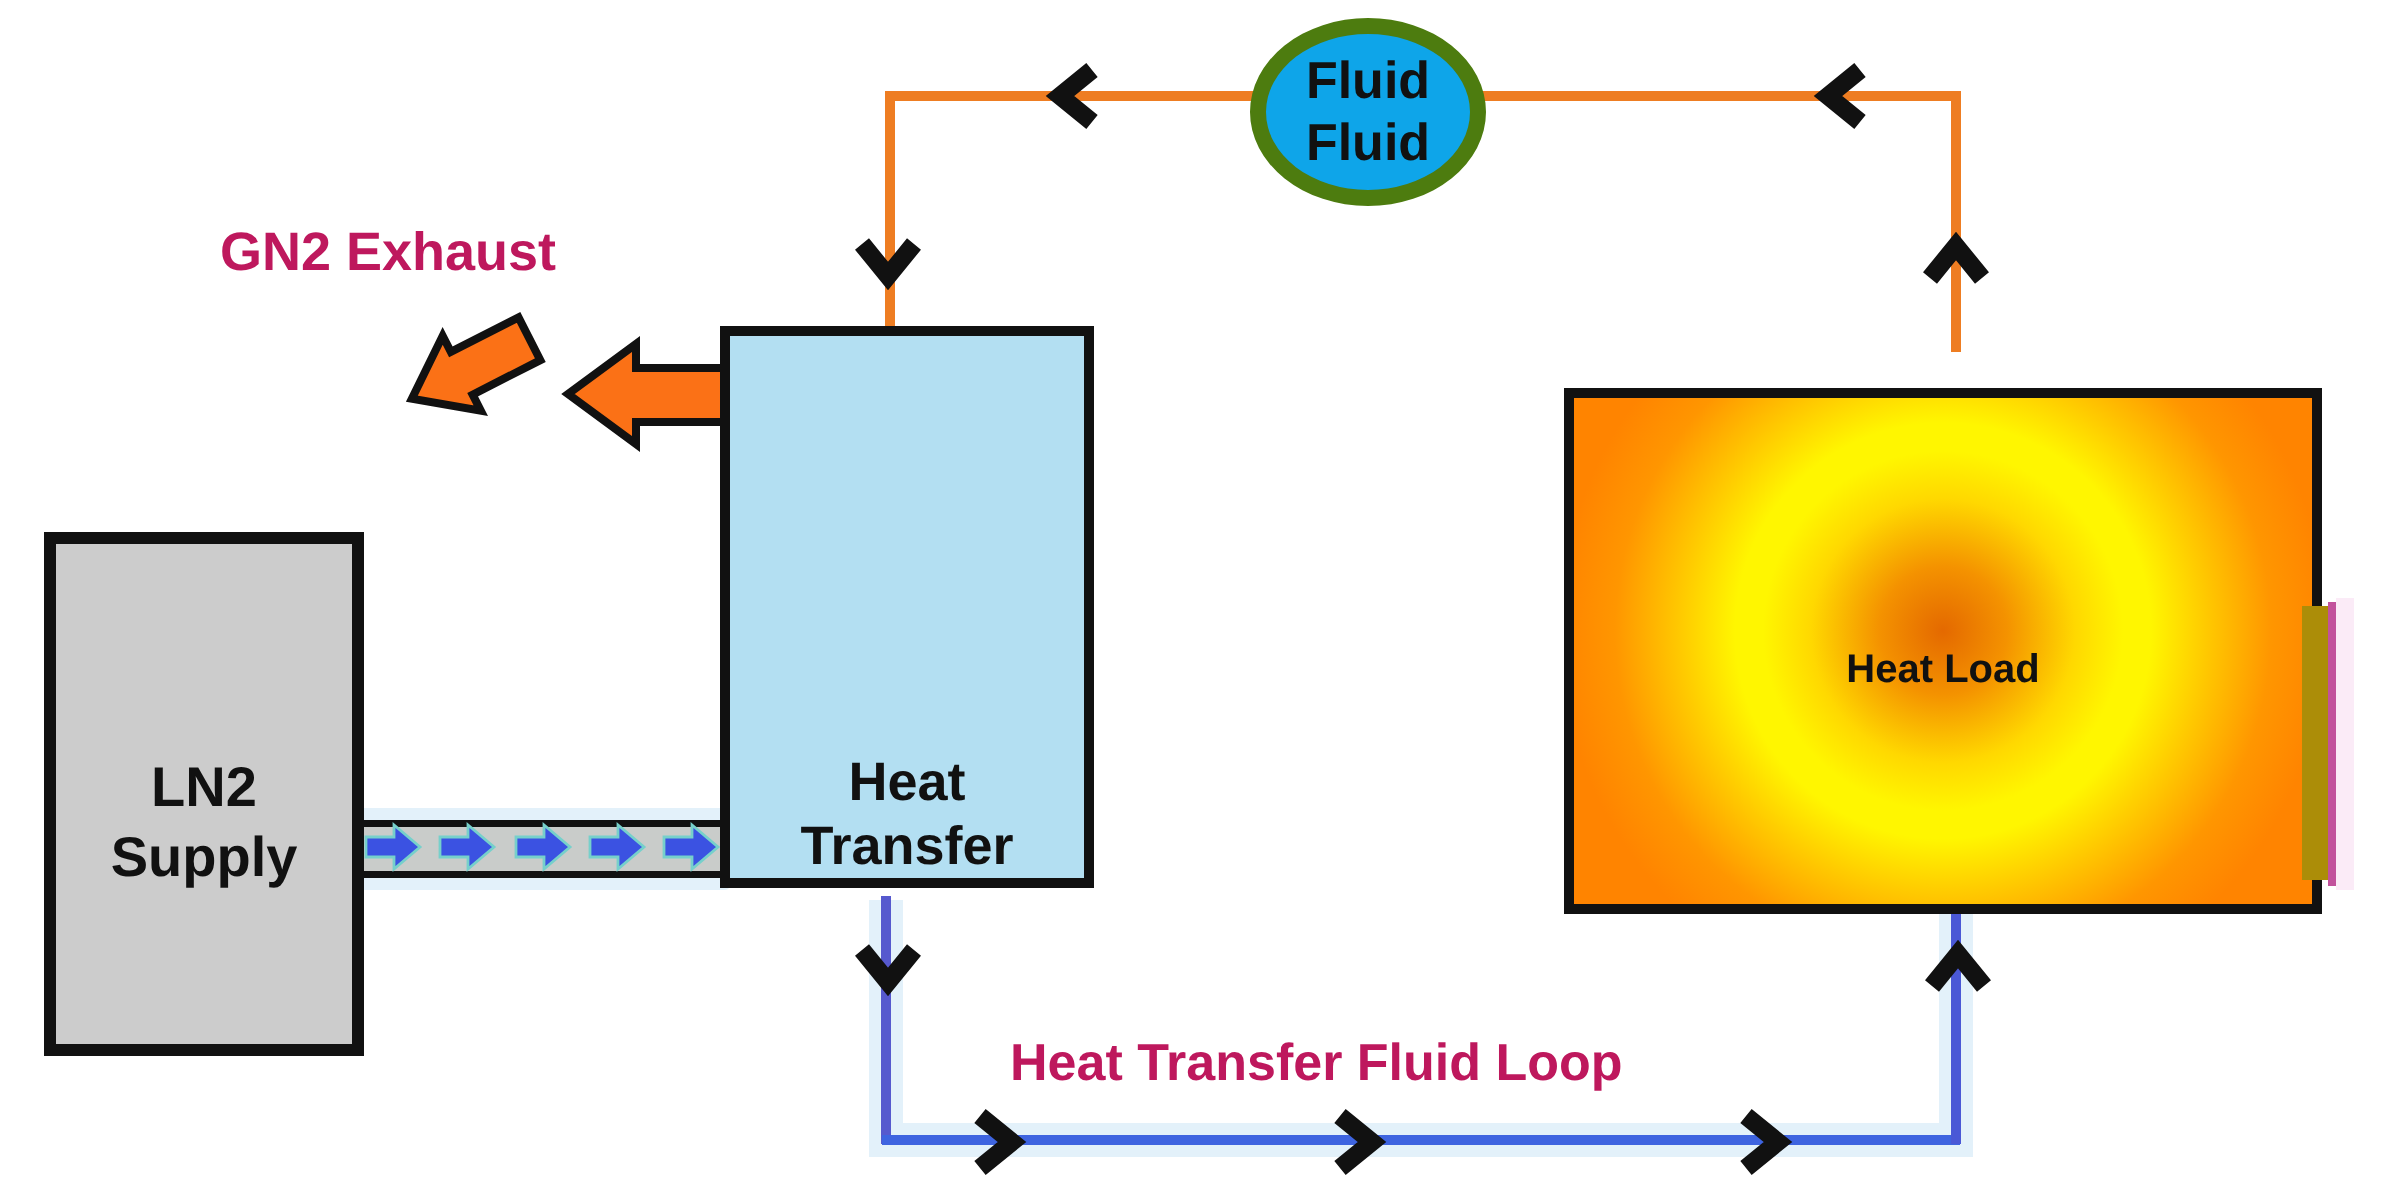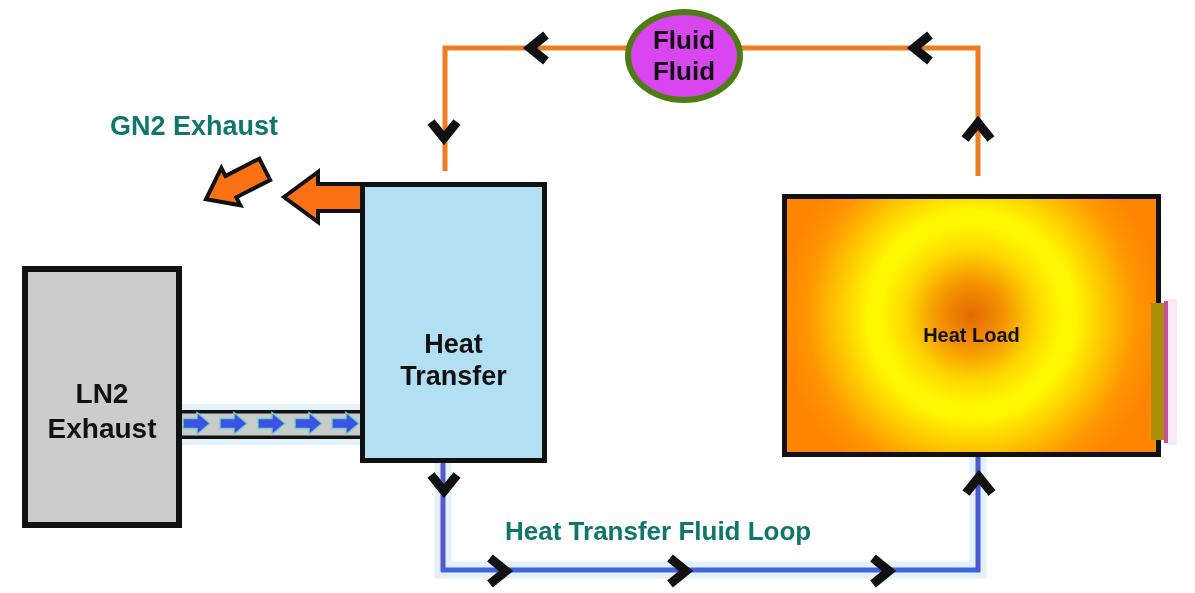--- a/index.html
+++ b/index.html
@@ -18,44 +18,44 @@
     font-weight:bold;color:#111;text-align:center;
   }
   .node .line{display:block;}
   .ln2-box{
     left:22px;top:266px;width:160px;height:262px;
     background:#CCCCCC;border:6px solid #111;
     font-size:28px;line-height:35px;
   }
   .ln2-box .labelwrap{transform:translateY(14px);}
   .hx-box{
-    left:360px;top:182px;width:187px;height:281px;
+    left:360px;top:163px;width:187px;height:281px;
     background:#B3DFF2;border:5px solid #111;
     font-size:27px;line-height:32px;
-    justify-content:center;
+    justify-content:flex-end;
   }
   .hx-box .labelwrap{padding-top:75px;}
   .heat-load-box{
     left:782px;top:178px;width:379px;height:263px;
     border:5px solid #111;
     background-color:#FF8400;
     background-image:radial-gradient(circle 200px at 50% 46%,
       #E46900 0%, #F49200 16%, #FFD800 33%, #FFF600 45%, #FFF600 52%,
       #FFCC00 65%, #FF9600 82%, #FF8400 96%);
     font-size:20px;
     margin-top:16px;
   }
   .heat-load-box .labelwrap{transform:translateY(10px);}
   .pump{
     left:625px;top:9px;width:118px;height:94px;
-    background:#d946ef;border:6px solid #4d7c0f;border-radius:50%;
+    background:#0ea5e9;border:8px solid #4d7c0f;border-radius:50%;
     font-size:26px;line-height:31px;
   }
   .floating-label{
-    position:absolute;font-weight:bold;color:#0f766e;white-space:nowrap;
+    position:absolute;font-weight:bold;color:#be185d;white-space:nowrap;
   }
   .gn2-label{left:110px;top:111px;font-size:27px;}
   .loop-label{left:505px;top:516px;font-size:26px;}
   .artifact{position:absolute;}
   .artifact-olive{left:1151px;top:303px;width:13px;height:137px;background:#AC8D08;}
   .artifact-magenta{left:1164px;top:301px;width:4px;height:142px;background:#C2519C;}
   .artifact-pink{left:1168px;top:299px;width:9px;height:146px;background:#FAE8F6;opacity:.85;}
 </style>
 </head>
 <body>
@@ -127,21 +127,21 @@
       <polygon points="284,197 318,172 318,184 364,184 364,211 318,211 318,222"></polygon>
       <g transform="translate(238,183) rotate(-27)">
         <polygon points="-36,0 -8,-21 -8,-12 30,-12 30,12 -8,12 -8,21"></polygon>
       </g>
     </g>
   </svg>
 
   <div class="node ln2-box">
     <div class="labelwrap">
       <span class="line">LN2</span>
-      <span class="line">Exhaust</span>
+      <span class="line">Supply</span>
     </div>
   </div>
 
   <div class="node hx-box">
     <div class="labelwrap">
       <span class="line">Heat</span>
       <span class="line">Transfer</span>
     </div>
   </div>
 

